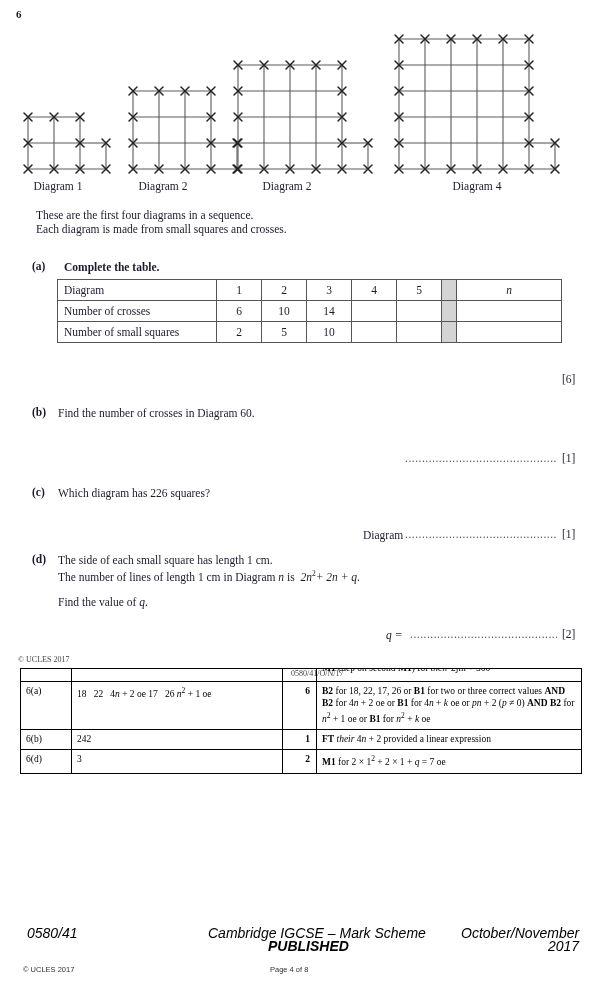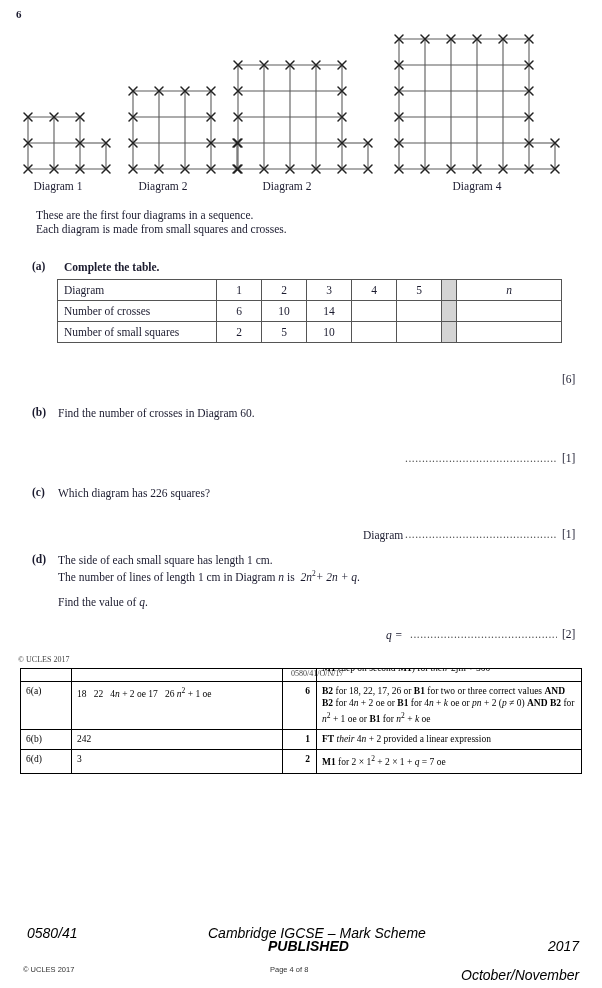--- a/index.html
+++ b/index.html
@@ -318,18 +318,18 @@
       <td class="c2">3</td>
       <td class="c3">2</td>
       <td class="c4"><b>M1</b> for 2 × 1<span class="sup">2</span> + 2 × 1 + <i>q</i> = 7 oe</td>
     </tr>
   </tbody>
     </table>
 
   <div class="bf" style="left:27px;top:925px;">0580/41</div>
   <div class="bf" style="left:208px;top:925px;">Cambridge IGCSE – Mark Scheme</div>
   <div class="bf bold" style="left:268px;top:938px;">PUBLISHED</div>
-  <div class="bf" style="left:461px;top:925px;margin-top:42px;">October/November</div>
+  <div class="bf" style="left:461px;top:925px;">October/November</div>
   <div class="bf" style="left:548px;top:938px;">2017</div>
   <div class="bf-small" style="left:23px;top:965px;">© UCLES 2017</div>
   <div class="bf-small" style="left:270px;top:965px;">Page 4 of 8</div>
 
 </div>
 
 </body></html>

